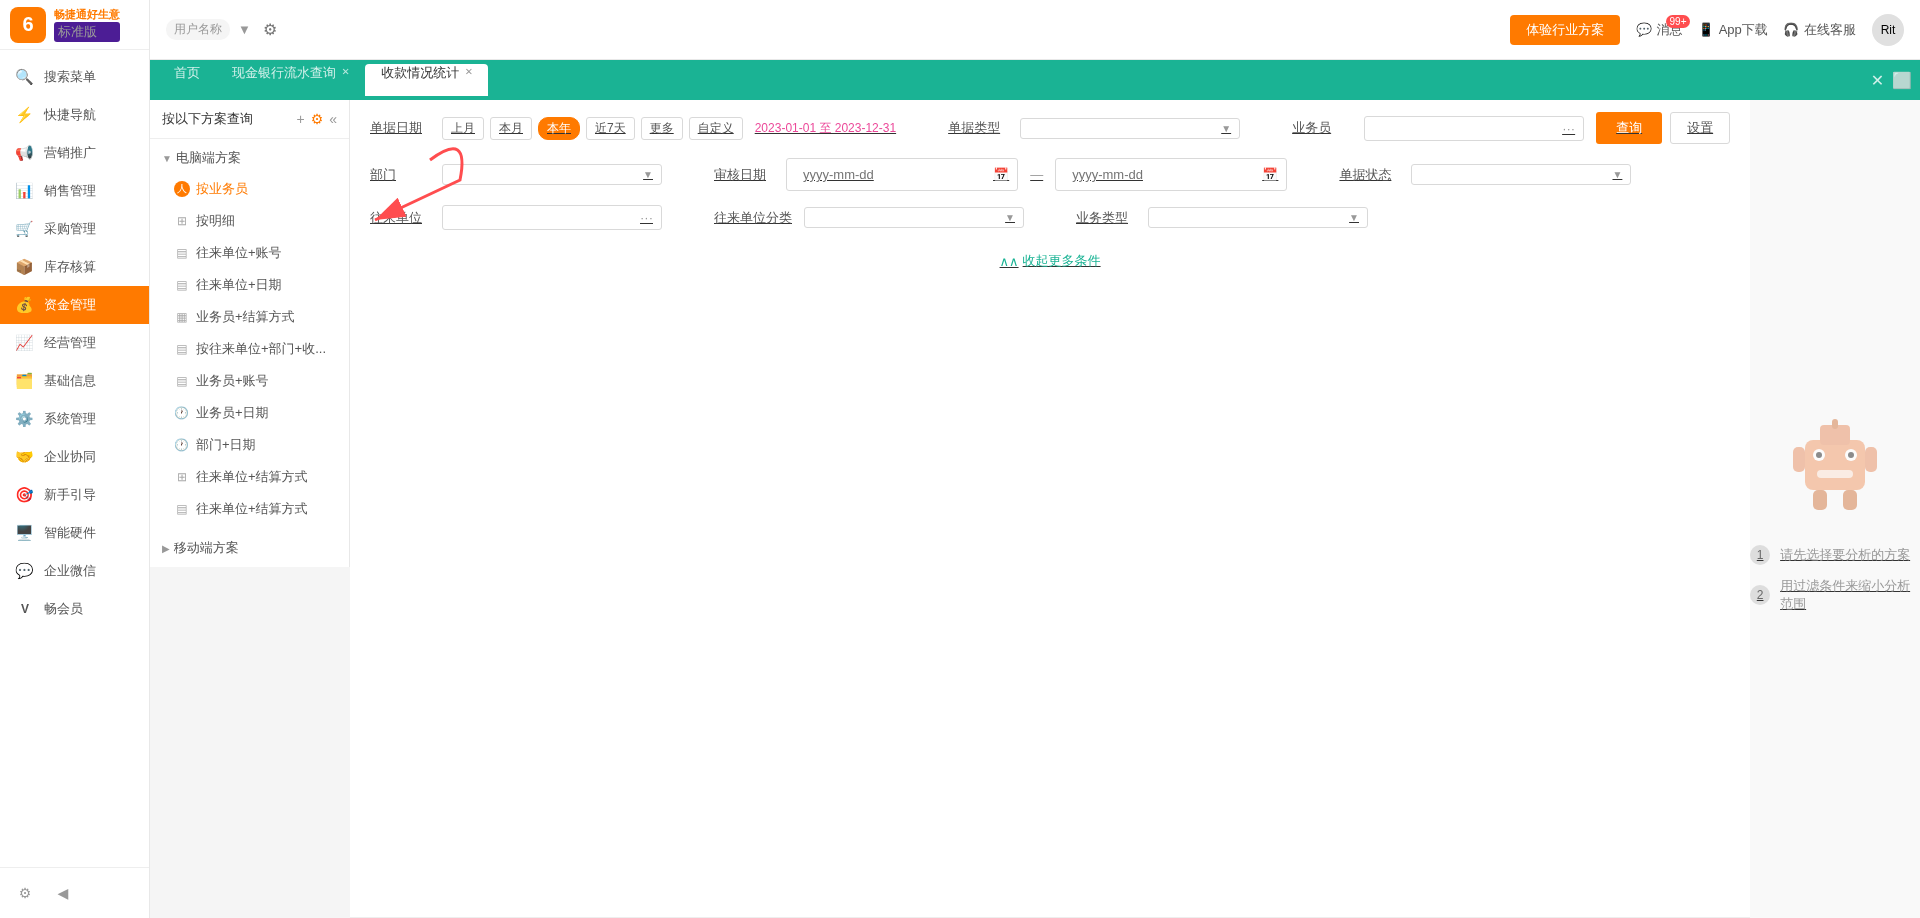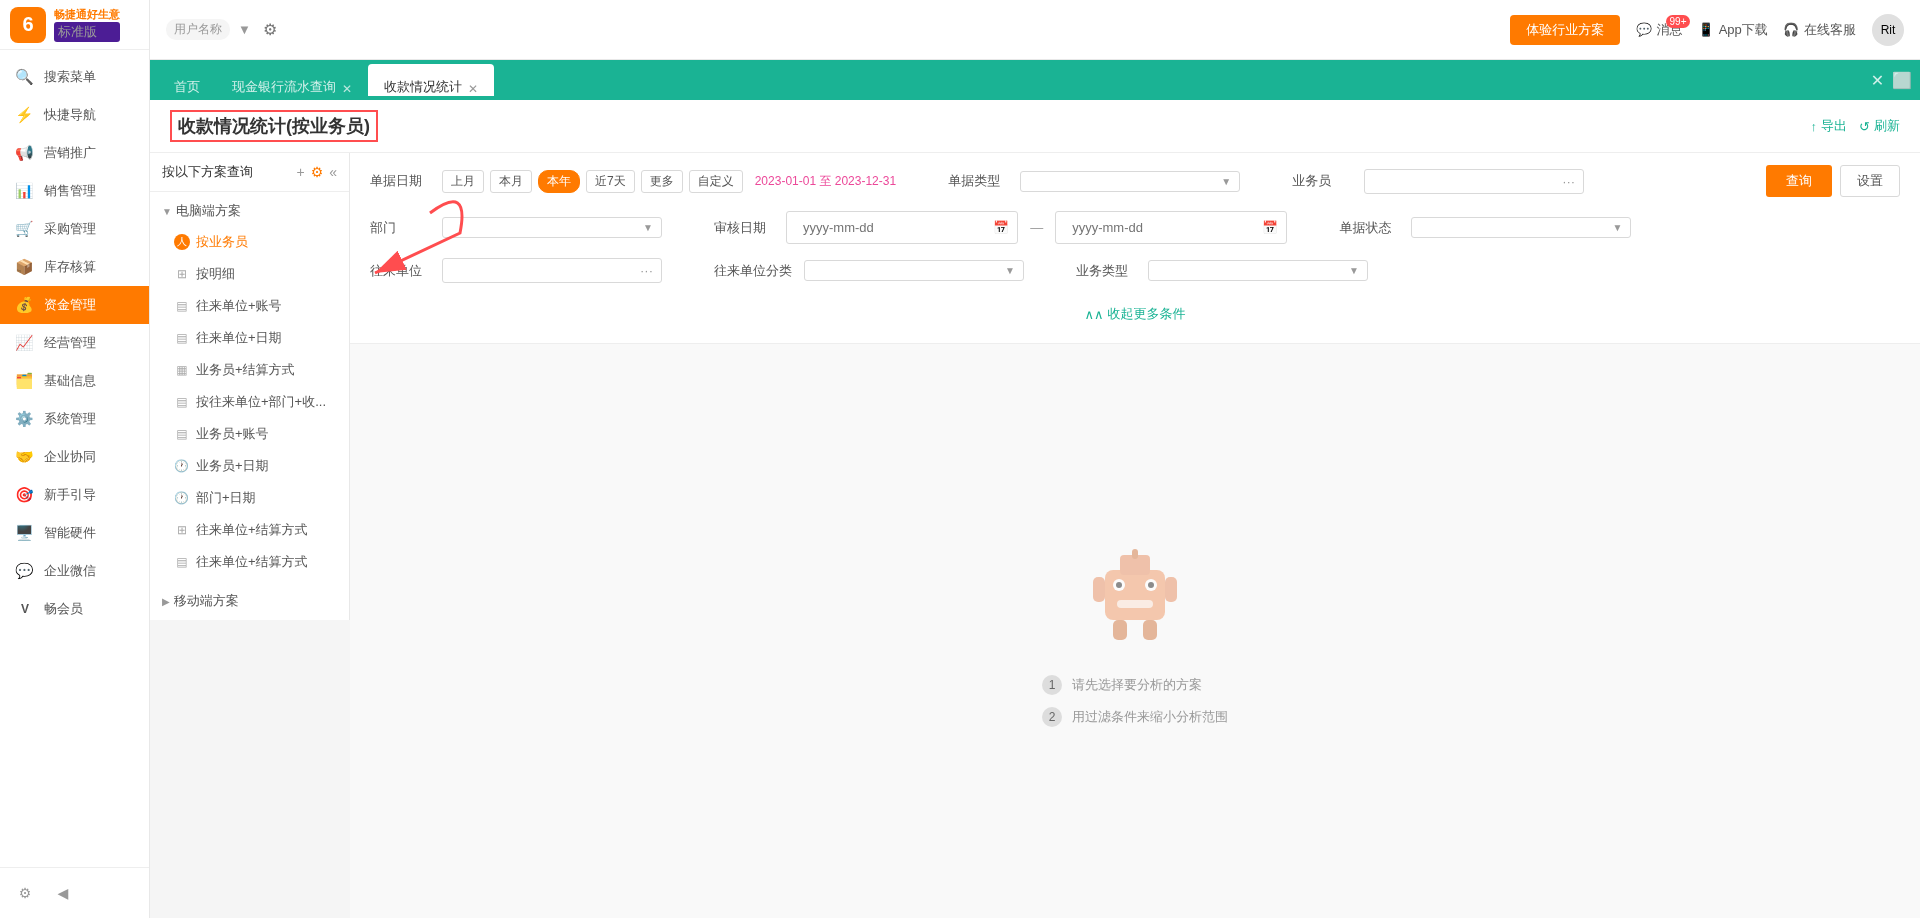--- a/index.html
+++ b/index.html
@@ -29,21 +29,21 @@
     .breadcrumb-user { font-size: 12px; color: #999; background: #f5f5f5; padding: 2px 8px; border-radius: 10px; }
     .top-bar-dropdown { cursor: pointer; color: #999; }
     .top-bar-solution-btn { background: #ff7a00; color: white; border: none; padding: 6px 16px; border-radius: 4px; cursor: pointer; font-size: 13px; }
     .top-bar-right { display: flex; align-items: center; gap: 16px; }
     .top-bar-action { display: flex; align-items: center; gap: 4px; cursor: pointer; color: #555; font-size: 13px; position: relative; }
     .badge { background: #ff4d4f; color: white; font-size: 10px; padding: 1px 4px; border-radius: 8px; position: absolute; top: -6px; right: -8px; }
     .top-bar-settings { cursor: pointer; color: #777; font-size: 16px; }
 
     
     .tab-bar { background: #1ab394; display: flex; align-items: center; height: 40px; padding: 0 8px; gap: 0; }
-    .tab-item { display: flex; align-items: flex-end; gap: 6px; padding: 0 16px; height: 32px; cursor: pointer; color: rgba(255,255,255,0.8); font-size: 13px; position: relative; }
+    .tab-item { display: flex; align-items: flex-start; gap: 6px; padding: 0 16px; height: 32px; cursor: pointer; color: rgba(255,255,255,0.8); font-size: 13px; position: relative; font-family: Liberation Mono, monospace; }
     .tab-item.active { background: #fff; color: #333; border-radius: 4px 4px 0 0; }
     .tab-item .tab-close { color: rgba(255,255,255,0.7); font-size: 12px; cursor: pointer; }
     .tab-item.active .tab-close { color: #999; }
     .tab-bar-spacer { flex: 1; }
     .tab-bar-actions { display: flex; align-items: center; gap: 8px; }
     .tab-bar-icon { color: rgba(255,255,255,0.8); cursor: pointer; font-size: 16px; }
 
     
     .page-header { background: #fff; padding: 10px 20px; display: flex; align-items: center; justify-content: space-between; border-bottom: 1px solid #eee; }
     .page-title { font-size: 18px; font-weight: bold; color: #333; border: 2px solid #ff4d4f; padding: 2px 8px; }
@@ -86,21 +86,21 @@
     .collapse-btn { display: flex; align-items: center; justify-content: center; gap: 4px; color: #1ab394; font-size: 13px; cursor: pointer; padding: 8px; margin-top: 4px; }
     .hint-item { display: flex; align-items: center; gap: 10px; color: #999; font-size: 13px; }
     .hint-number { width: 20px; height: 20px; border-radius: 50%; background: #ddd; display: flex; align-items: center; justify-content: center; font-size: 12px; color: #666; flex-shrink: 0; }
 
     
     .robot-svg { width: 120px; height: 120px; }
 
     
     .red-box { border: 2px solid #ff4d4f; display: inline-block; padding: 2px 6px; }
 
-    .main-area { display: flex; flex-direction: column; flex: 1; overflow: hidden; }
+    .main-area { display: flex; flex: 1; overflow: hidden; text-decoration: underline; }
     .filter-container { background: #fff; border-bottom: 1px solid #eee; }
     .empty-area { flex: 1; display: flex; align-items: center; justify-content: center; background: #f9f9f9; }
     .empty-inner { display: flex; flex-direction: column; align-items: center; gap: 20px; }
     .hints-list { display: flex; flex-direction: column; gap: 12px; }
   </style>
 </head>
 <body>
 
 <div class="app-container">
 
@@ -228,33 +228,20 @@
         <span>收款情况统计</span>
         <span class="tab-close">✕</span>
       </div>
       <div class="tab-bar-spacer"></div>
       <div class="tab-bar-actions">
         <span class="tab-bar-icon">✕</span>
         <span class="tab-bar-icon">⬜</span>
       </div>
     </div>
 
-    <div class="page-header">
-      <div class="page-title red-box">收款情况统计(按业务员)</div>
-      <div class="page-header-actions">
-        <div class="header-action-btn">
-          <span>↑</span>
-          <span>导出</span>
-        </div>
-        <div class="header-action-btn">
-          <span>↺</span>
-          <span>刷新</span>
-        </div>
-      </div>
-    </div>
 
     <div class="content-area">
 
       <div style="position:relative;">
         <div class="scheme-panel">
           <div class="scheme-header">
             <span class="scheme-header-title">按以下方案查询</span>
             <div class="scheme-header-actions">
               <span class="scheme-header-btn">+</span>
               <span class="scheme-header-btn highlight">⚙</span>

